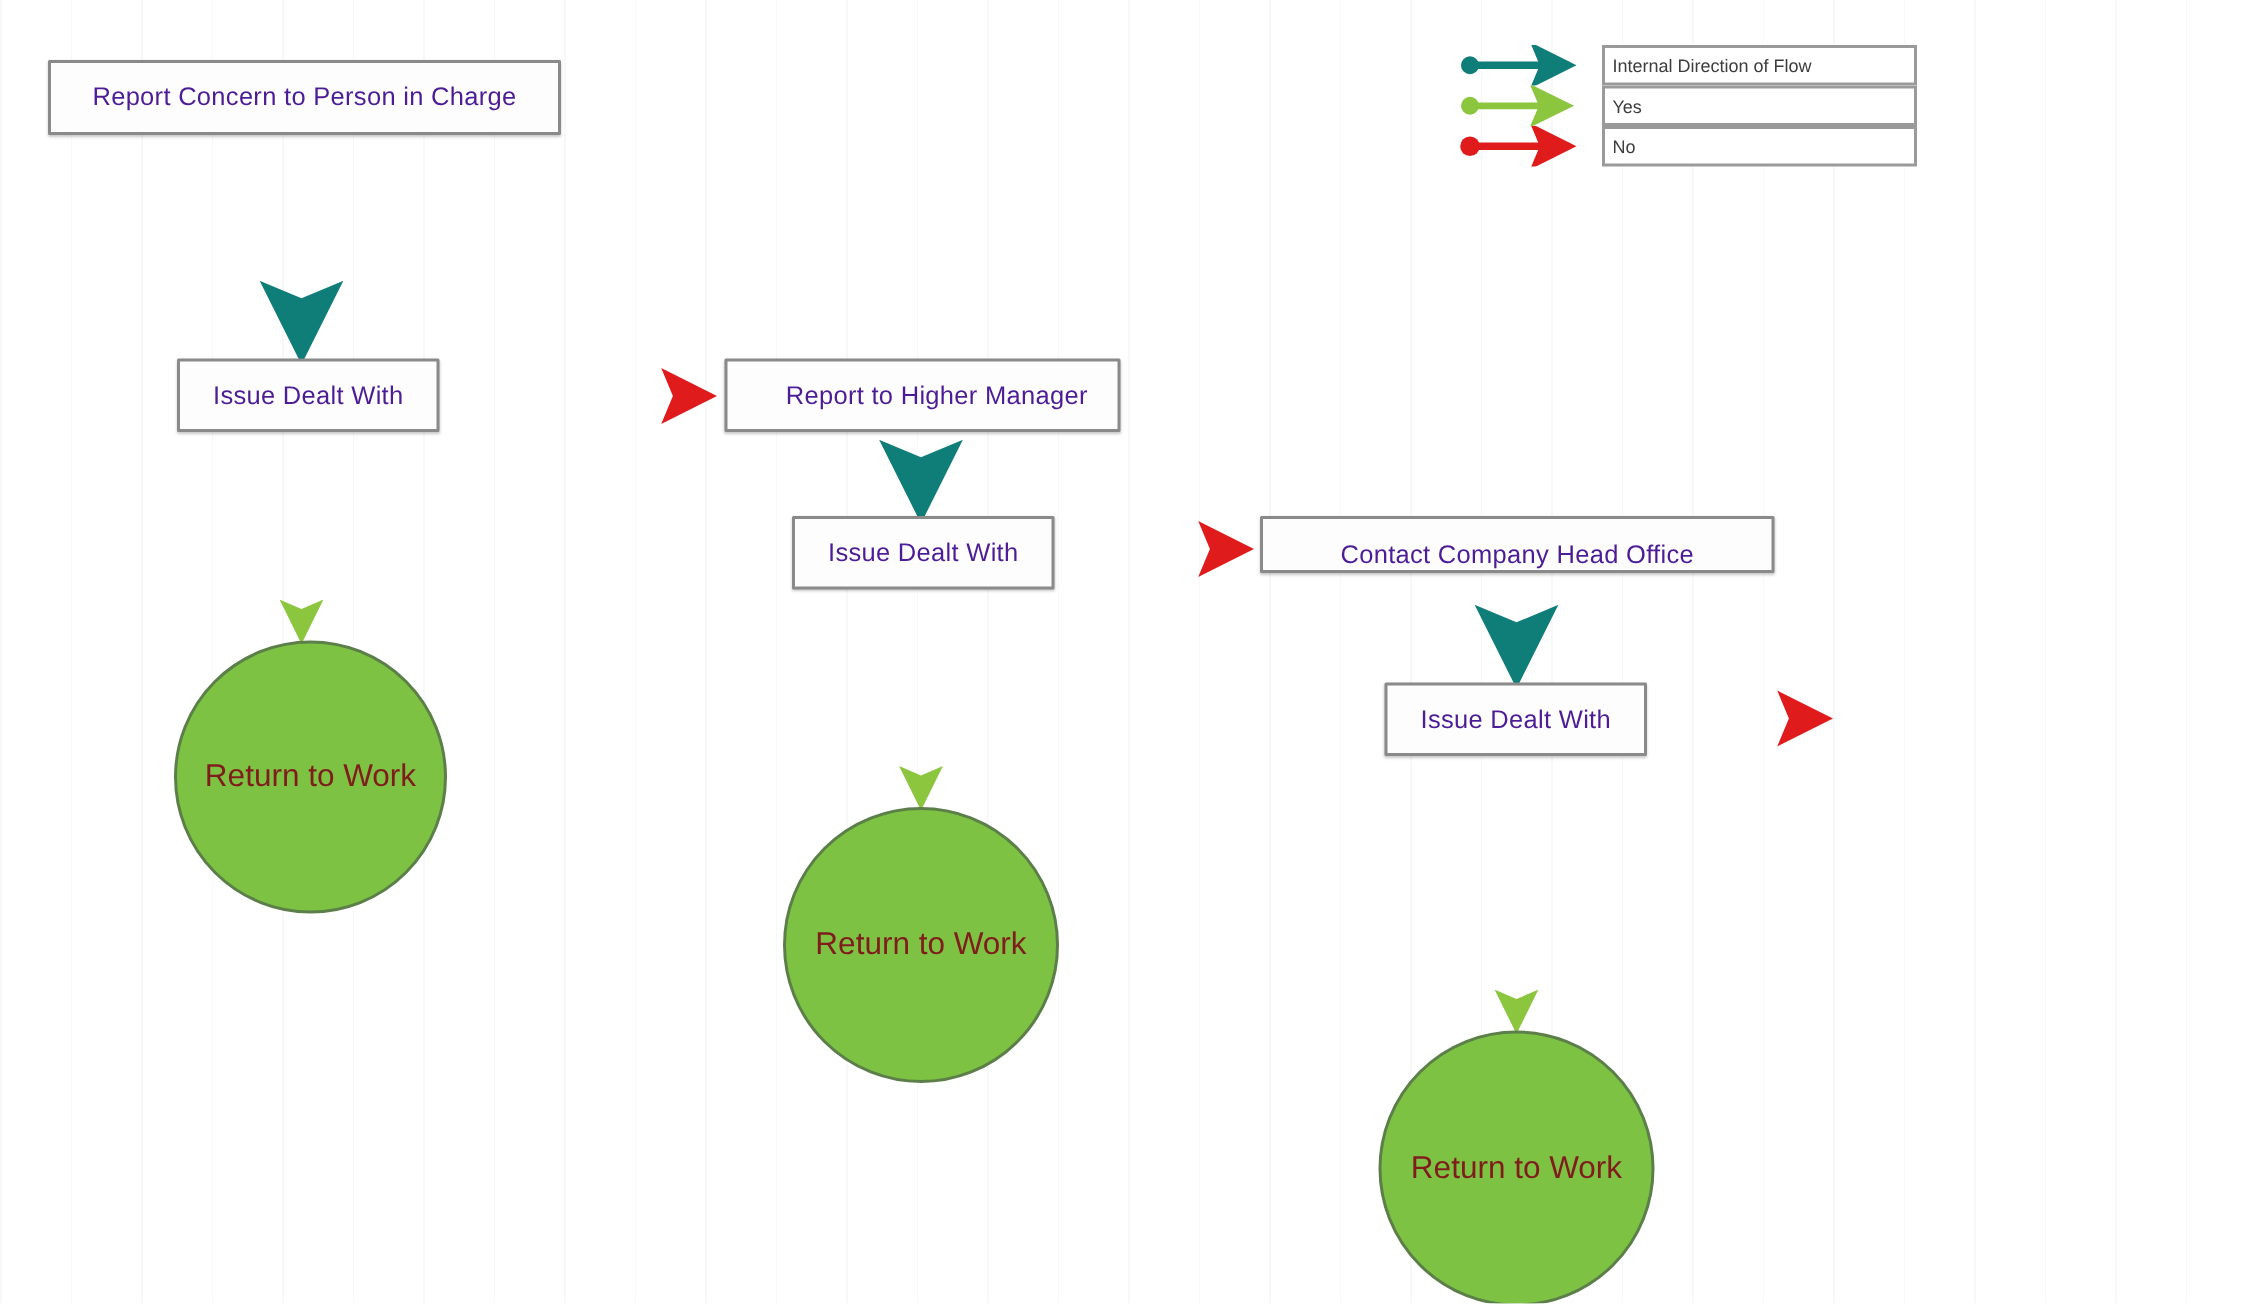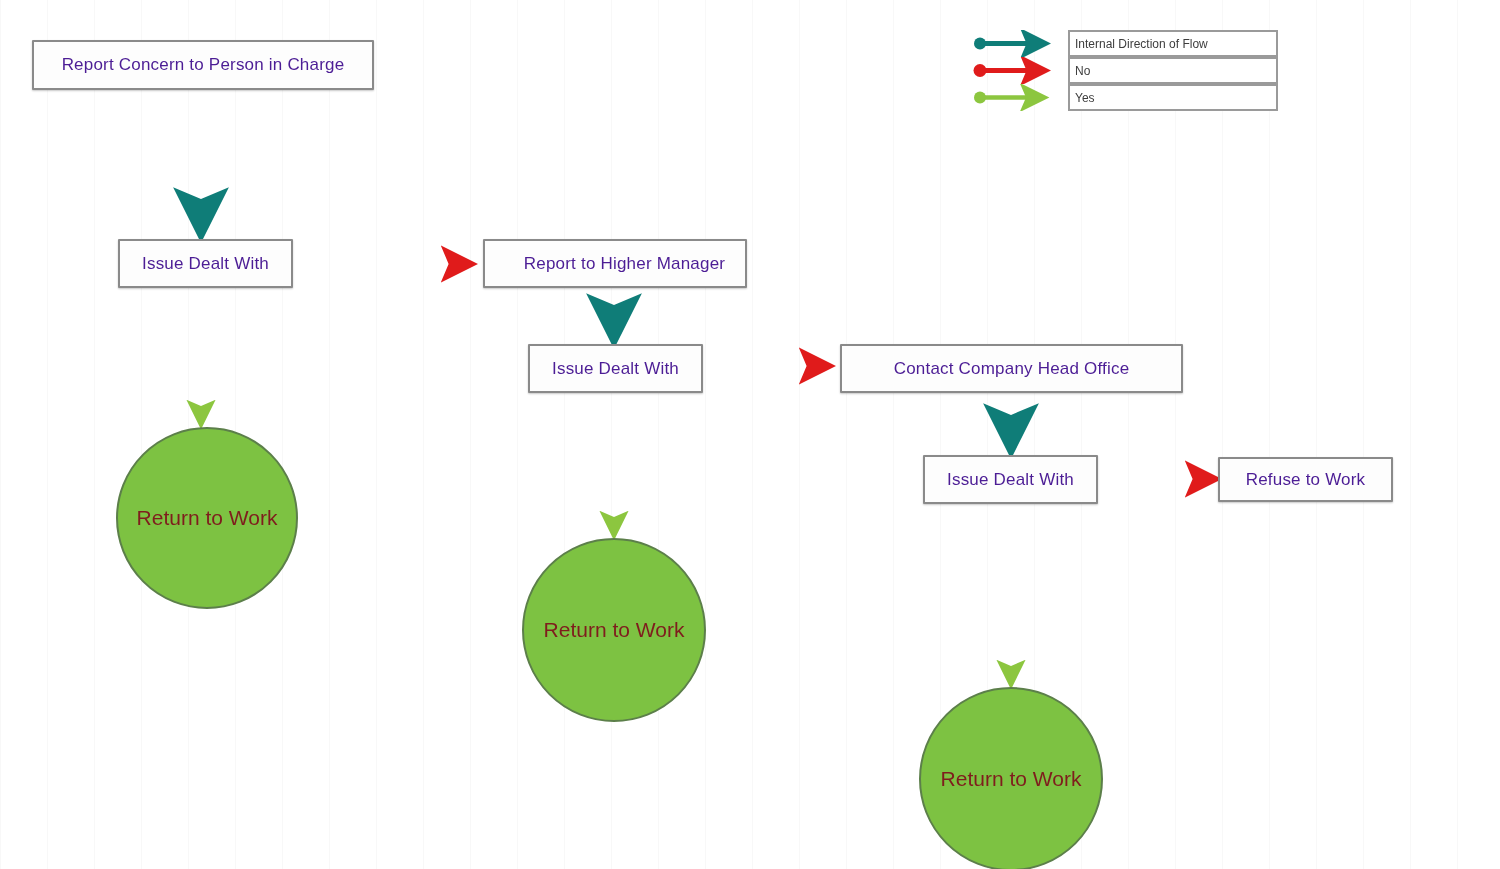--- a/index.html
+++ b/index.html
@@ -170,63 +170,60 @@
   </div>
 
   <div class="node-box" style="left:528px; top:344px; width:175px; height:49px;">
     <span>Issue Dealt With</span>
   </div>
 
   <div class="node-circle" style="left:522px; top:538px; width:184px; height:184px;">
     <span>Return to Work</span>
   </div>
 
-  <div class="node-box" style="left:840px; top:344px; width:343px; height:49px;">
+  <div class="node-box" style="left:840px; top:344px; width:343px; height:38px;align-items:flex-end;">
     <span>Contact Company Head Office</span>
   </div>
 
   <div class="node-box" style="left:923px; top:455px; width:175px; height:49px;">
     <span>Issue Dealt With</span>
   </div>
 
   <div class="node-circle" style="left:919px; top:687px; width:184px; height:184px;">
     <span>Return to Work</span>
   </div>
 
-  <div class="node-box" style="left:1218px; top:457px; width:175px; height:45px;">
-    <span>Refuse to Work</span>
-  </div>
 
   <div id="legend" style="left:968px; top:30px;">
 
     <div class="legend-row">
       <svg class="legend-sample" viewBox="0 0 100 27" xmlns="http://www.w3.org/2000/svg">
         <circle cx="12" cy="13.5" r="6" fill="#0f7d78"></circle>
         <line x1="12" y1="13.5" x2="78" y2="13.5" stroke="#0f7d78" stroke-width="5" marker-end="url(#headTeal)"></line>
       </svg>
       <div class="legend-label">
         <span>Internal Direction of Flow</span>
       </div>
     </div>
 
     <div class="legend-row">
       <svg class="legend-sample" viewBox="0 0 100 27" xmlns="http://www.w3.org/2000/svg">
+        <circle cx="12" cy="13.5" r="6" fill="#8cc63f"></circle>
+        <line x1="12" y1="13.5" x2="76" y2="13.5" stroke="#8cc63f" stroke-width="4.5" marker-end="url(#headGreen)"></line>
+      </svg>
+      <div class="legend-label">
+        <span>Yes</span>
+      </div>
+    </div>
+
+    <div class="legend-row">
+      <svg class="legend-sample" viewBox="0 0 100 27" xmlns="http://www.w3.org/2000/svg">
         <circle cx="12" cy="13.5" r="6.5" fill="#e01b1b"></circle>
         <line x1="12" y1="13.5" x2="78" y2="13.5" stroke="#e01b1b" stroke-width="5" marker-end="url(#headRed)"></line>
       </svg>
       <div class="legend-label">
         <span>No</span>
       </div>
     </div>
 
-    <div class="legend-row">
-      <svg class="legend-sample" viewBox="0 0 100 27" xmlns="http://www.w3.org/2000/svg">
-        <circle cx="12" cy="13.5" r="6" fill="#8cc63f"></circle>
-        <line x1="12" y1="13.5" x2="76" y2="13.5" stroke="#8cc63f" stroke-width="4.5" marker-end="url(#headGreen)"></line>
-      </svg>
-      <div class="legend-label">
-        <span>Yes</span>
-      </div>
-    </div>
-
   </div>
 
 </div>
 
 </body></html>

